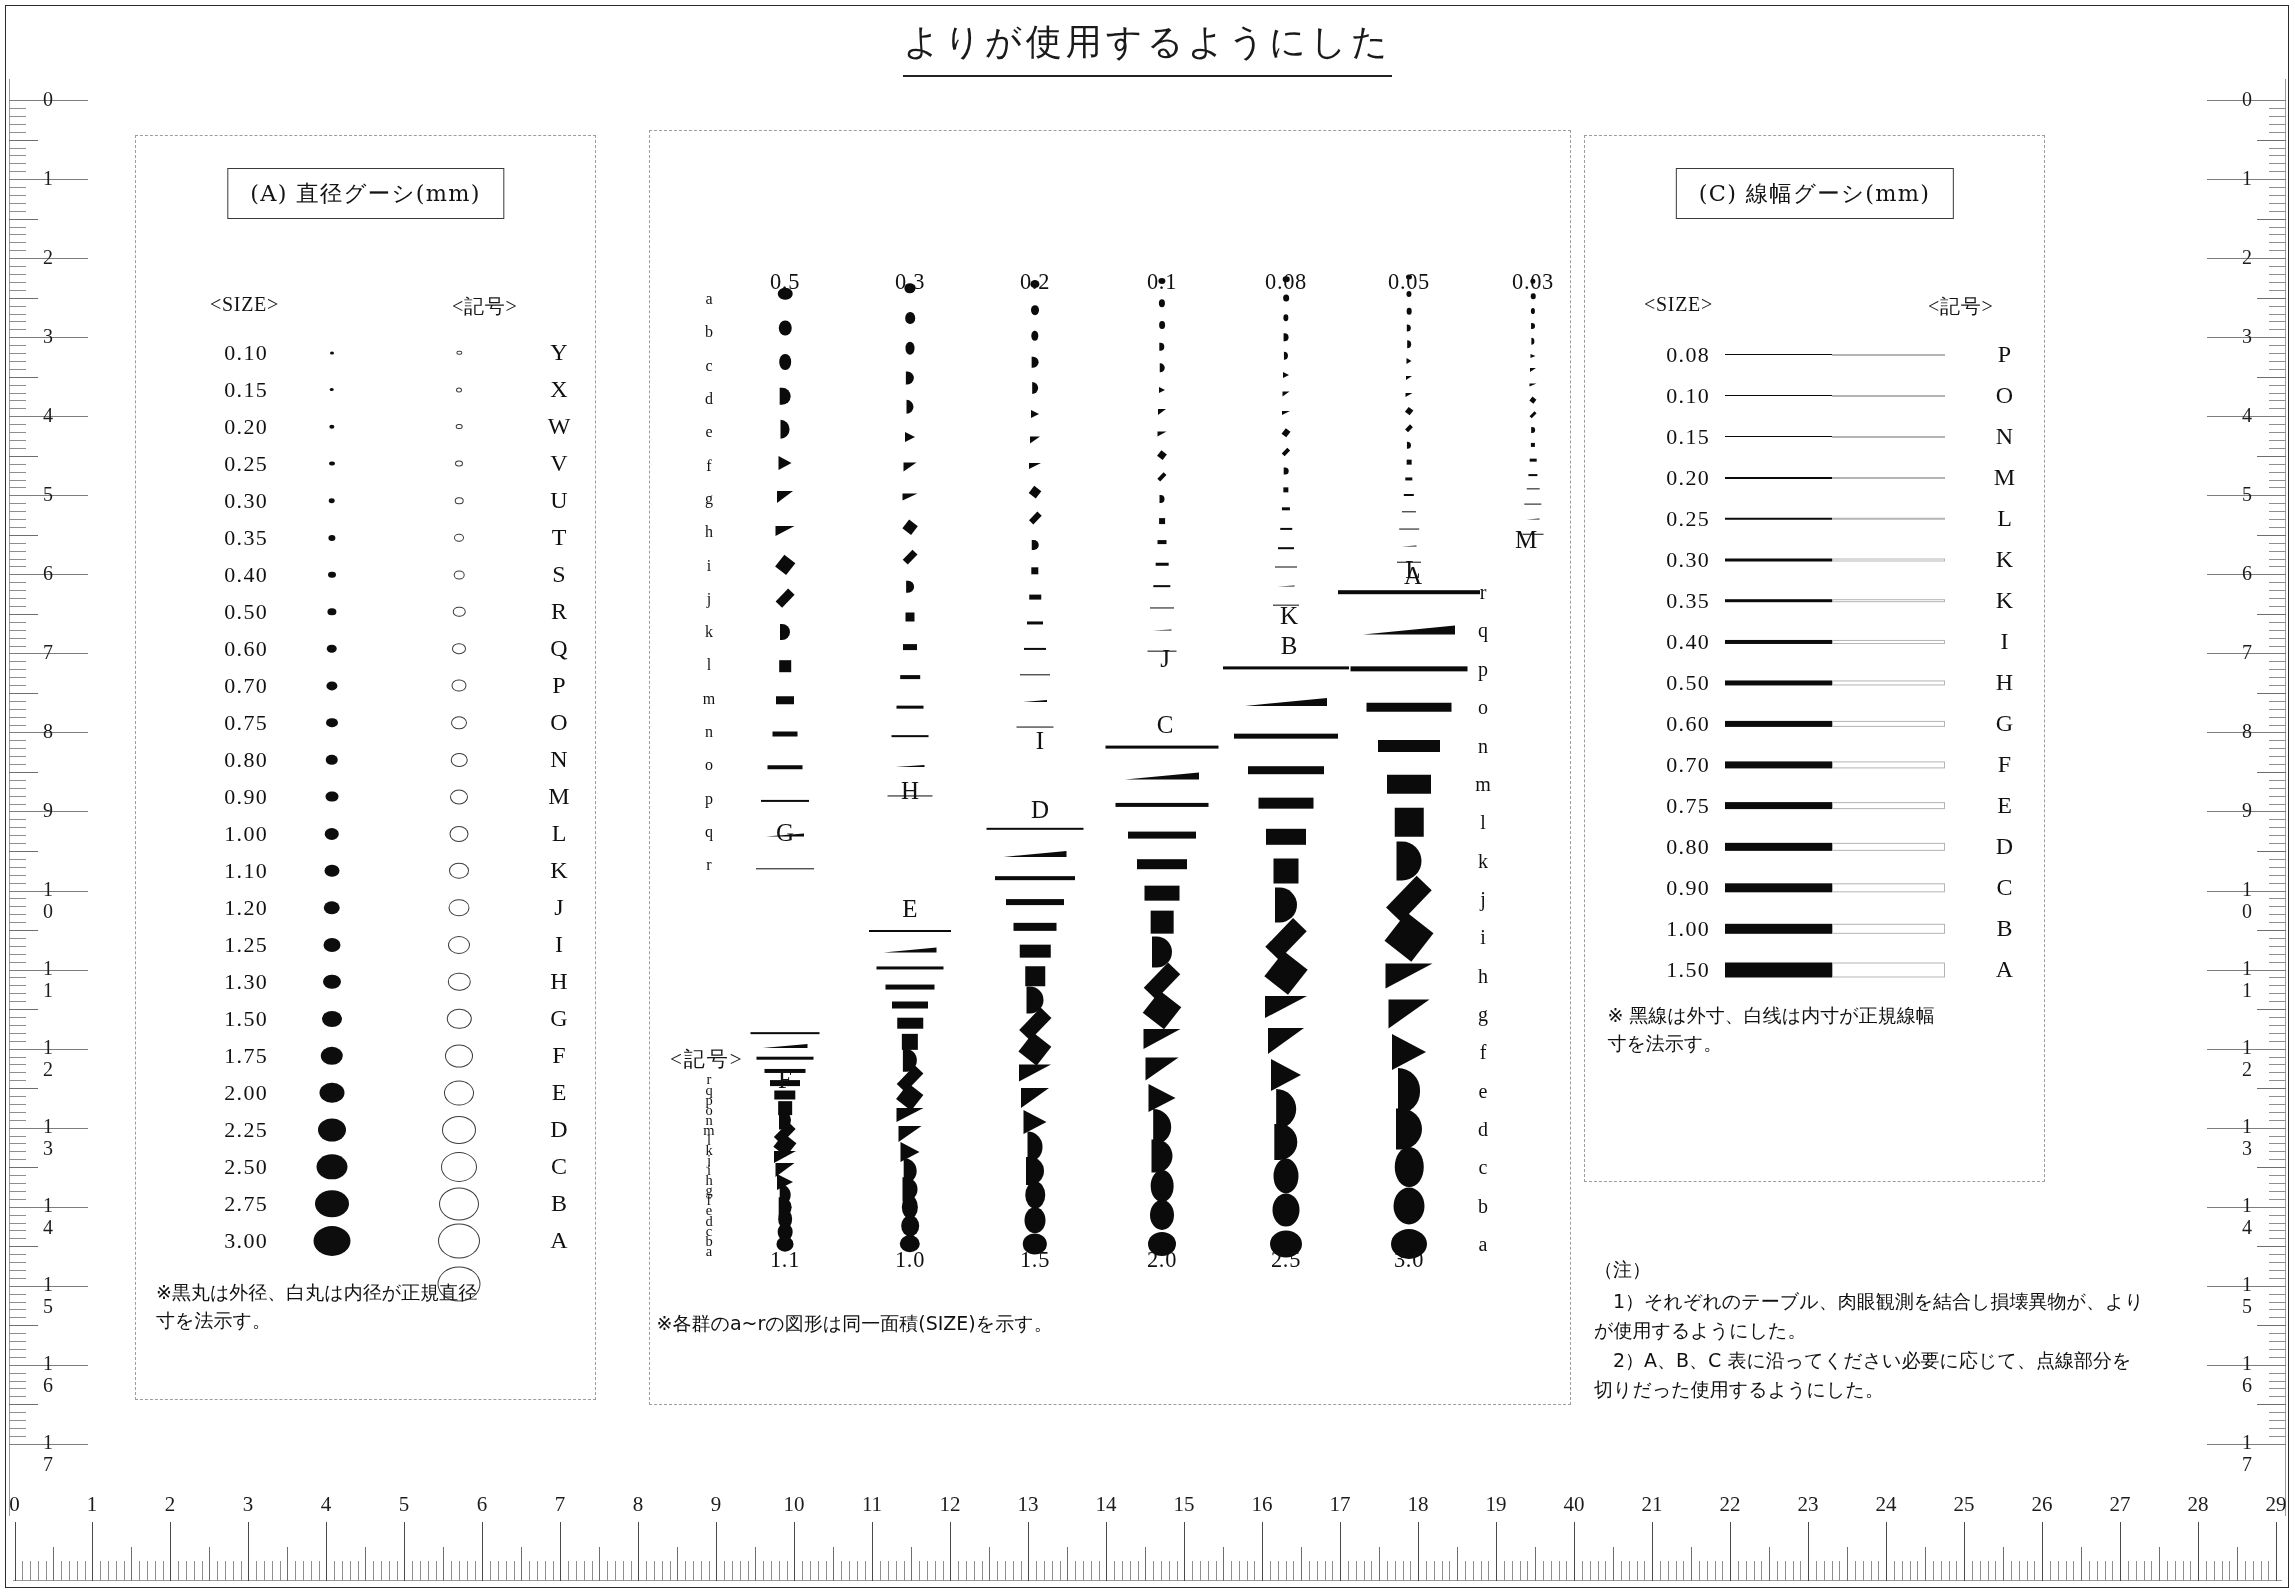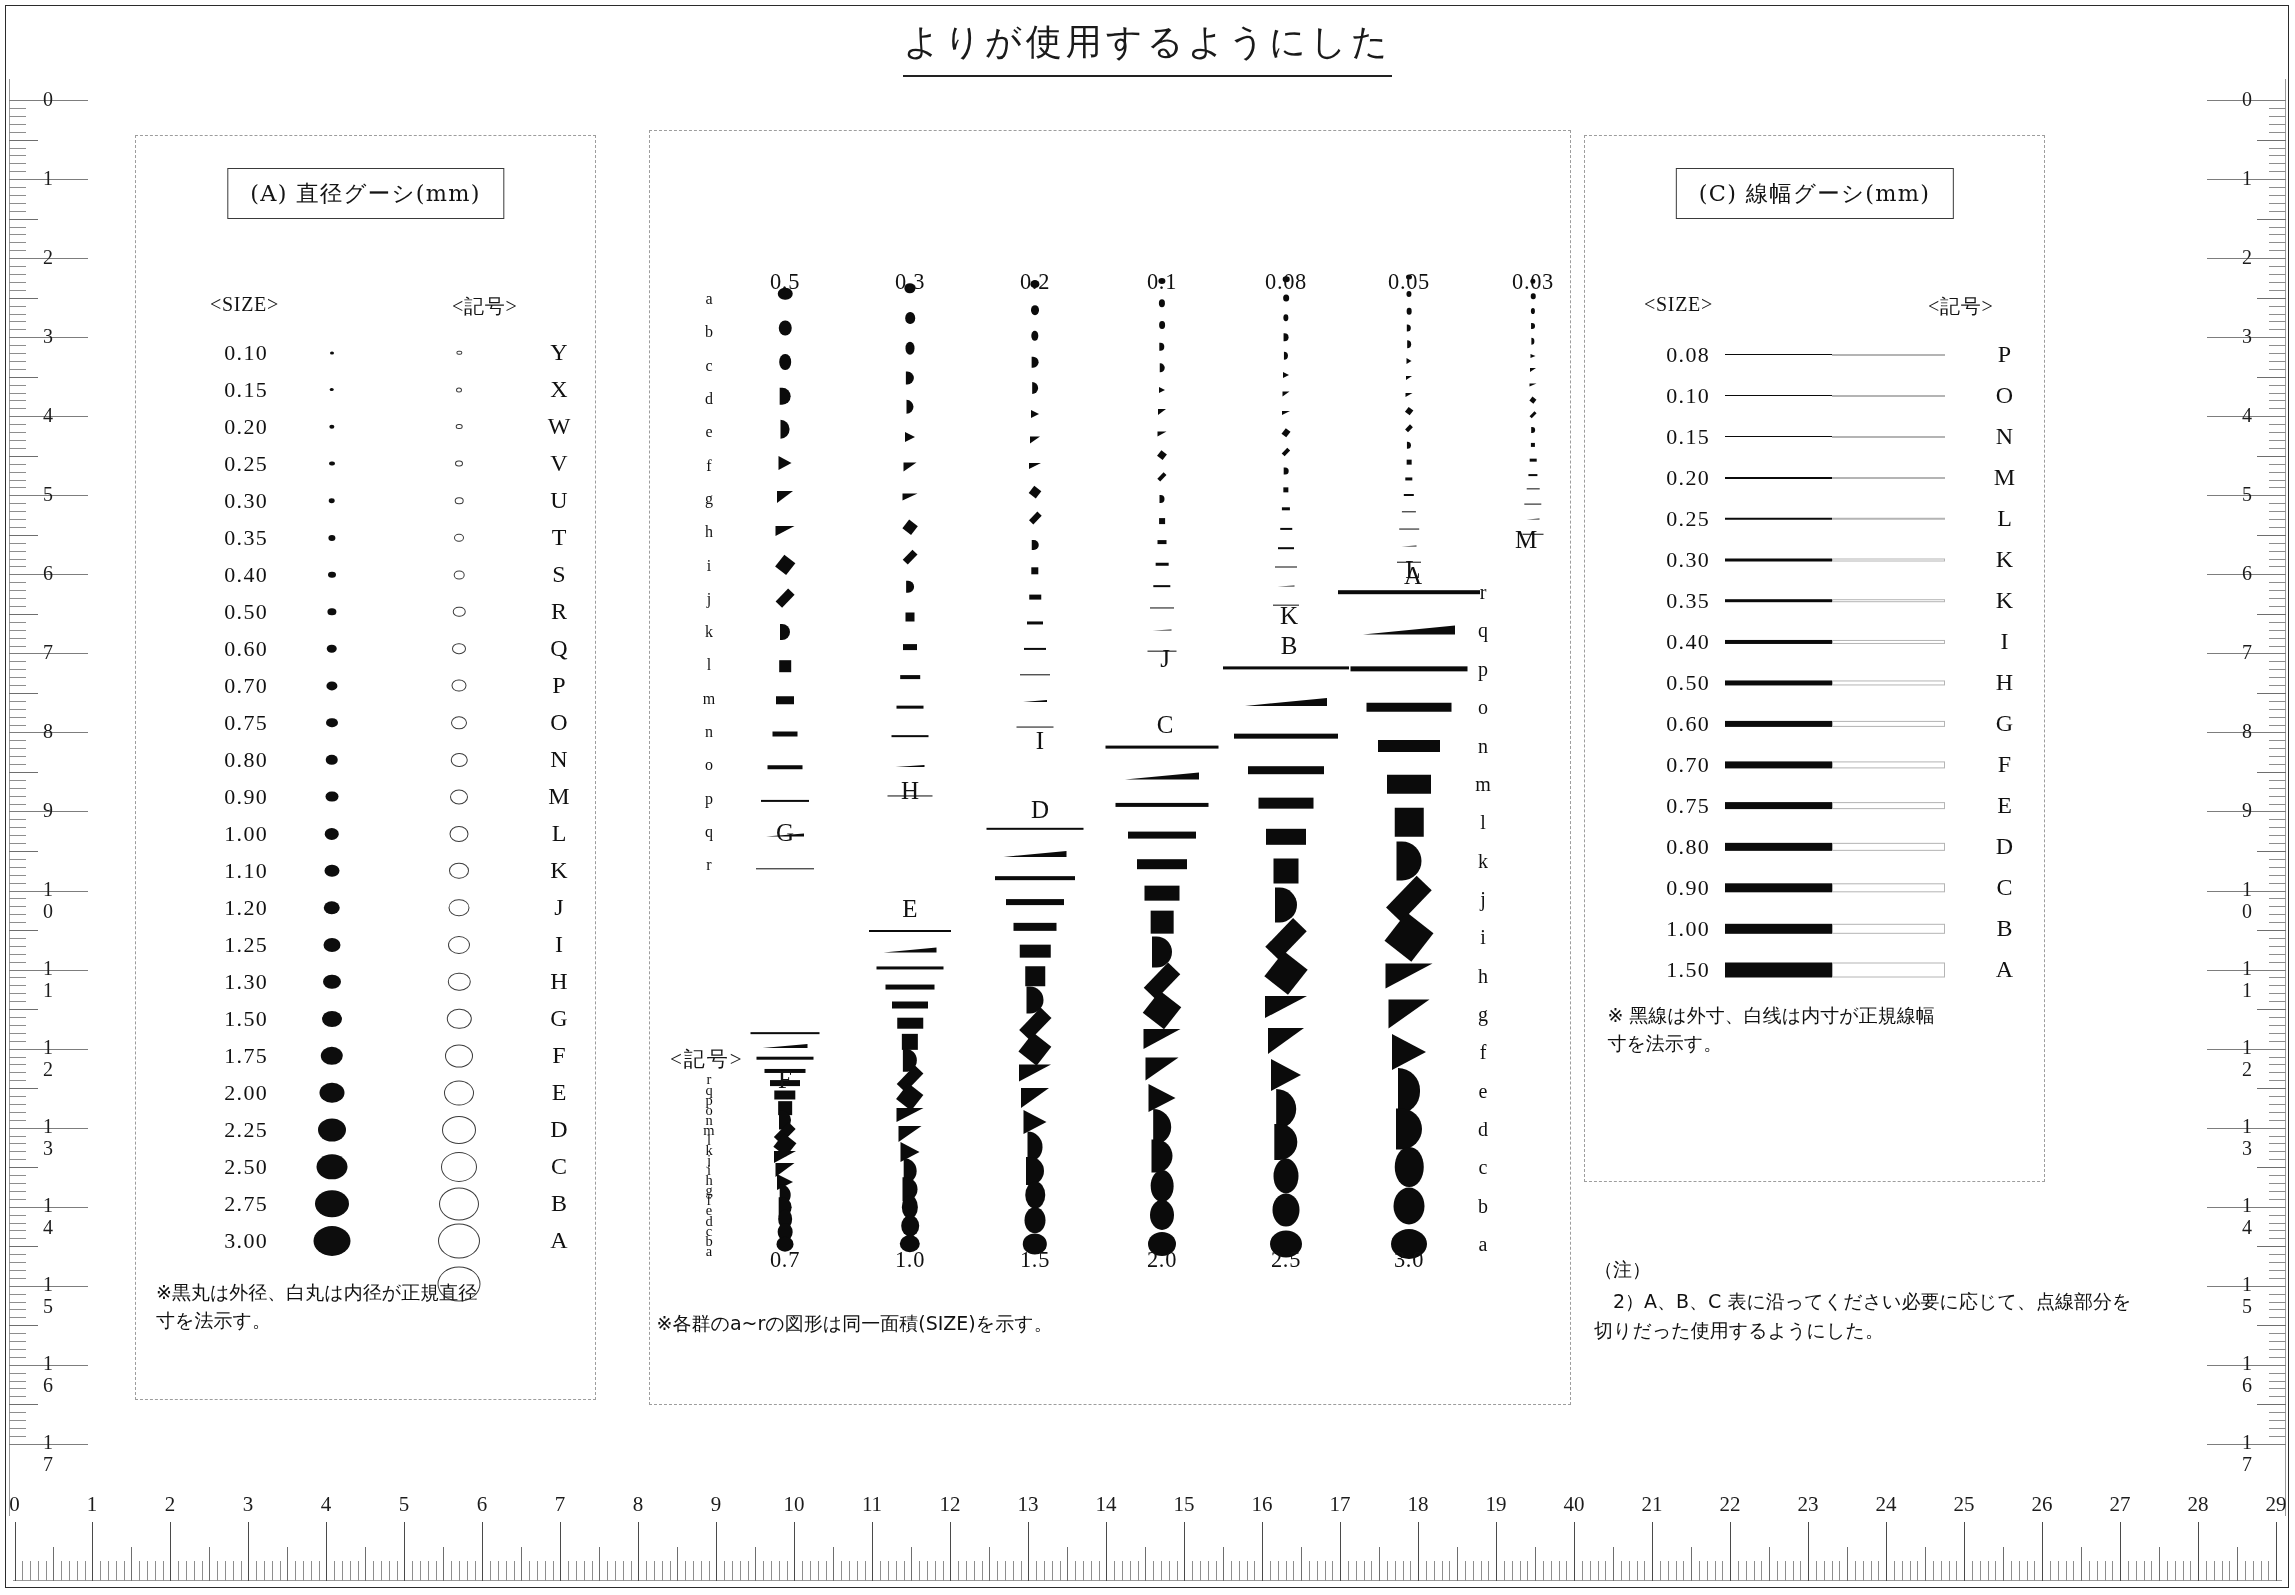--- a/index.html
+++ b/index.html
@@ -1266,21 +1266,21 @@
       <div class="shape" style="left: 135px; top: 1002px; transform: translate(-50%, -50%) rotate(-46deg); width: 21.4px; height: 10.3px;"></div>
       <div class="shape" style="left: 135px; top: 1014px; transform: translate(-50%, -50%) rotate(-52deg); width: 17px; height: 16.3px;"></div>
       <div class="shape" style="left: 135px; top: 1026px; background: transparent; border-top: 12px solid rgb(11, 11, 11); border-right: 22.6px solid transparent; width: 0px; height: 0px;"></div>
       <div class="shape" style="left: 135px; top: 1039px; background: transparent; border-top: 14px solid rgb(11, 11, 11); border-right: 19.7px solid transparent; width: 0px; height: 0px;"></div>
       <div class="shape" style="left: 135px; top: 1051px; background: transparent; border-top: 8.6px solid transparent; border-bottom: 8.6px solid transparent; border-left: 16.3px solid rgb(11, 11, 11); width: 0px; height: 0px;"></div>
       <div class="shape sh-halfR" style="left: 135px; top: 1064px; width: 10.6px; height: 22px;"></div>
       <div class="shape sh-halfR" style="left: 135px; top: 1076px; width: 12.7px; height: 19.7px;"></div>
       <div class="shape sh-ellipse" style="left: 135px; top: 1088px; width: 13.7px; height: 19px;"></div>
       <div class="shape sh-ellipse" style="left: 135px; top: 1101px; width: 14.7px; height: 18px;"></div>
       <div class="shape sh-ellipse" style="left: 135px; top: 1113px; width: 17px; height: 14.6px;"></div>
-      <div class="bnum-bot" style="left: 135px; top: 1116px;">0.7</div>
+      <div class="bnum-bot" style="left: 135px; top: 1116px;">1.1</div>
       <div class="glabel" style="left: 135px; top: 935px;">F</div>
       <div class="shape sh-bar" style="left: 260px; top: 800px; width: 82px; height: 2px;"></div>
       <div class="shape" style="left: 260px; top: 819px; background: transparent; border-bottom: 5.3px solid rgb(11, 11, 11); border-left: 53px solid transparent; width: 0px; height: 0px;"></div>
       <div class="shape sh-bar" style="left: 260px; top: 837px; width: 67px; height: 3.1px;"></div>
       <div class="shape sh-bar" style="left: 260px; top: 856px; width: 49px; height: 4.9px;"></div>
       <div class="shape sh-bar" style="left: 260px; top: 874px; width: 36px; height: 7px;"></div>
       <div class="shape sh-bar" style="left: 260px; top: 892px; width: 25.5px; height: 10.6px;"></div>
       <div class="shape sh-bar" style="left: 260px; top: 911px; width: 16.3px; height: 16.3px;"></div>
       <div class="shape sh-halfR" style="left: 260px; top: 929px; width: 14.3px; height: 22.5px;"></div>
       <div class="shape" style="left: 260px; top: 948px; transform: translate(-50%, -50%) rotate(-46deg); width: 25.5px; height: 12.3px;"></div>
@@ -1598,15 +1598,16 @@
         </div>
         <div class="cell-sym" style="width: 79px;">A</div>
       </div>
     </div>
   <div class="footnote" id="footC" style="left:22.4px;top:866px;width:428px;">※ 黑線は外寸、白线は内寸が正規線幅
     寸を法示す。</div>
 </div>
 
 <div id="notes">
   <div class="note-head">（注）</div>
+  <div>　1）それぞれのテーブル、肉眼観測を結合し損壊異物が、よりが使用するようにした。</div>
   <div>　2）A、B、C 表に沿ってください必要に応じて、点線部分を切りだった使用するようにした。</div>
 </div>
 
 
 </body></html>

